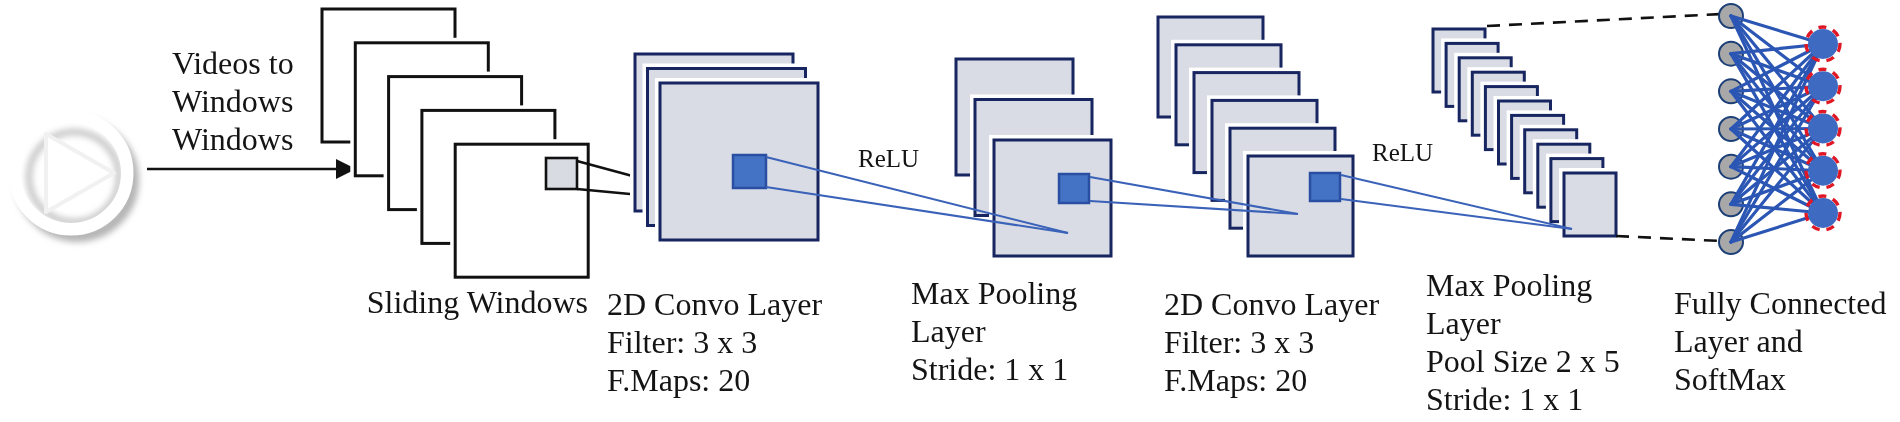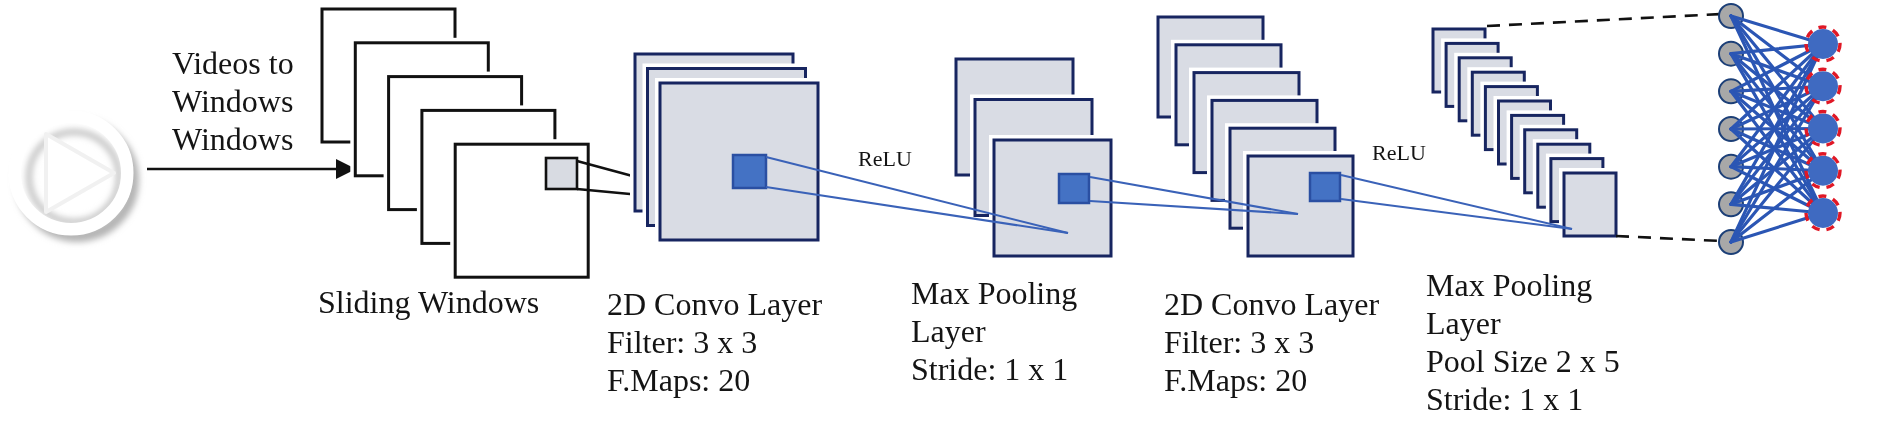--- a/index.html
+++ b/index.html
@@ -6,22 +6,22 @@
   #stage{
     position:relative; width:1900px; height:422px; overflow:hidden;
     background:#ffffff;
     font-family:"Liberation Serif","DejaVu Serif",serif;
     color:#141414;
   }
   #fig{position:absolute;left:0;top:0;}
   .cap{
     position:absolute; font-size:32px; line-height:38px; white-space:nowrap;
   }
-  .cap.center{text-align:left;}
-  .relu{position:absolute; font-size:22px; line-height:34px; white-space:nowrap;}
+  .cap.center{text-align:right;}
+  .relu{position:absolute; font-size:25px; line-height:34px; white-space:nowrap;}
 </style>
 </head>
 <body>
 
 <div id="stage">
 
   <svg id="fig" width="1900" height="422" viewBox="0 0 1900 422">
     <defs>
       <filter id="soft" x="-40%" y="-40%" width="180%" height="180%">
         <feGaussianBlur stdDeviation="3"></feGaussianBlur>
@@ -227,14 +227,19 @@
 
   <div class="relu" style="left:1372px; top:136px;">ReLU</div>
 
   <div class="cap" style="left:1426px; top:266px;">
     <div>Max Pooling</div>
     <div>Layer</div>
     <div>Pool Size 2 x 5</div>
     <div>Stride: 1 x 1</div>
   </div>
 
+  <div class="cap" style="left:1674px; top:284px;">
+    <div>Fully Connected</div>
+    <div>Layer and</div>
+    <div>SoftMax</div>
+  </div>
 
 </div>
 
 </body></html>

